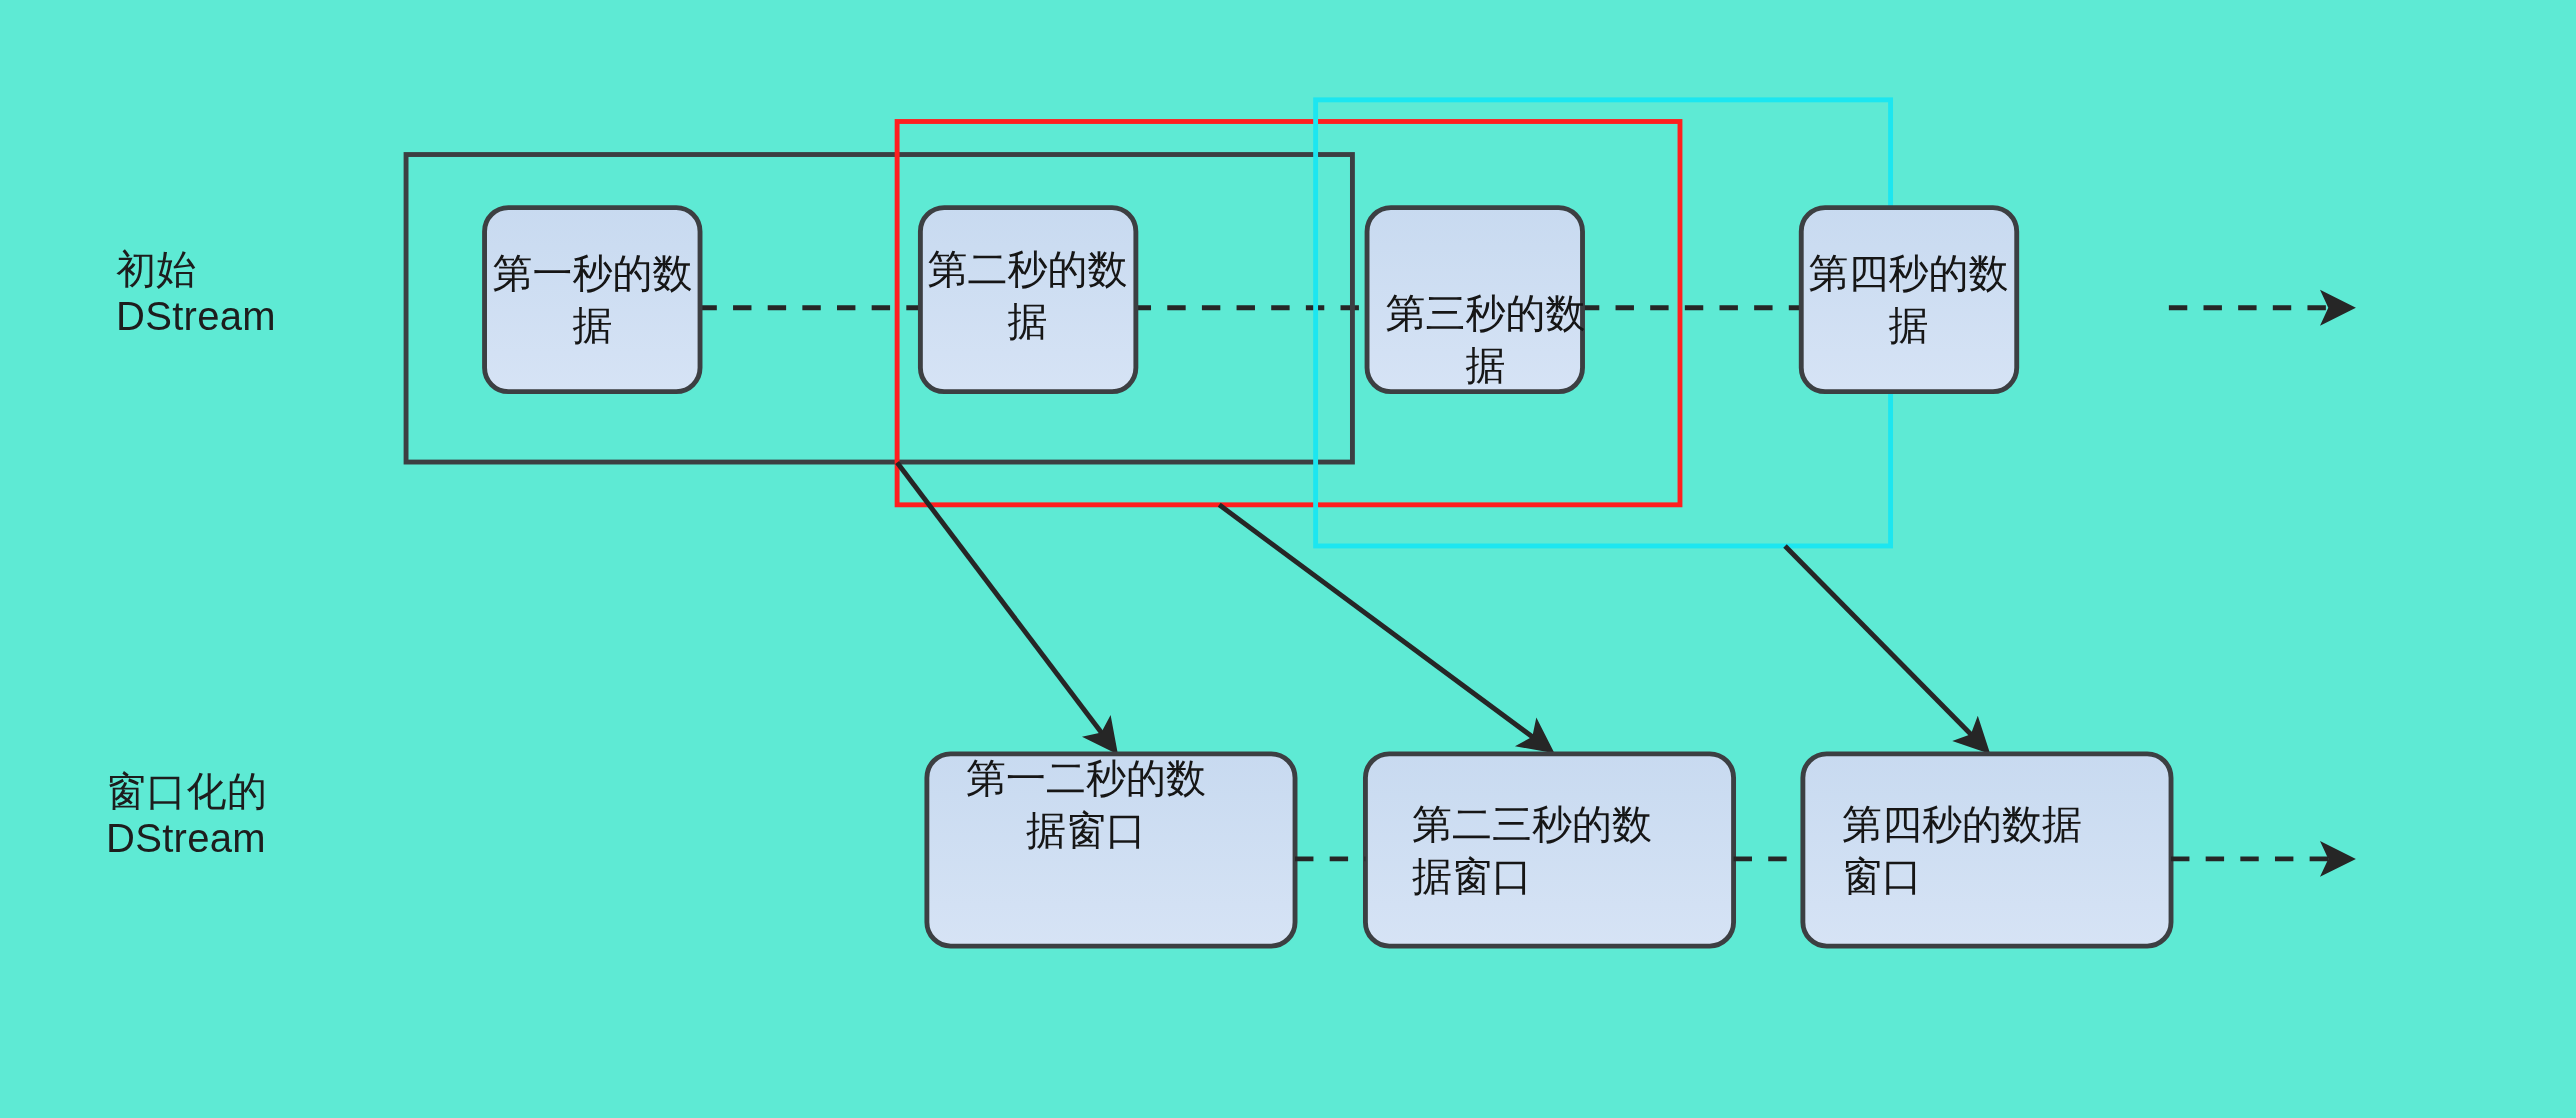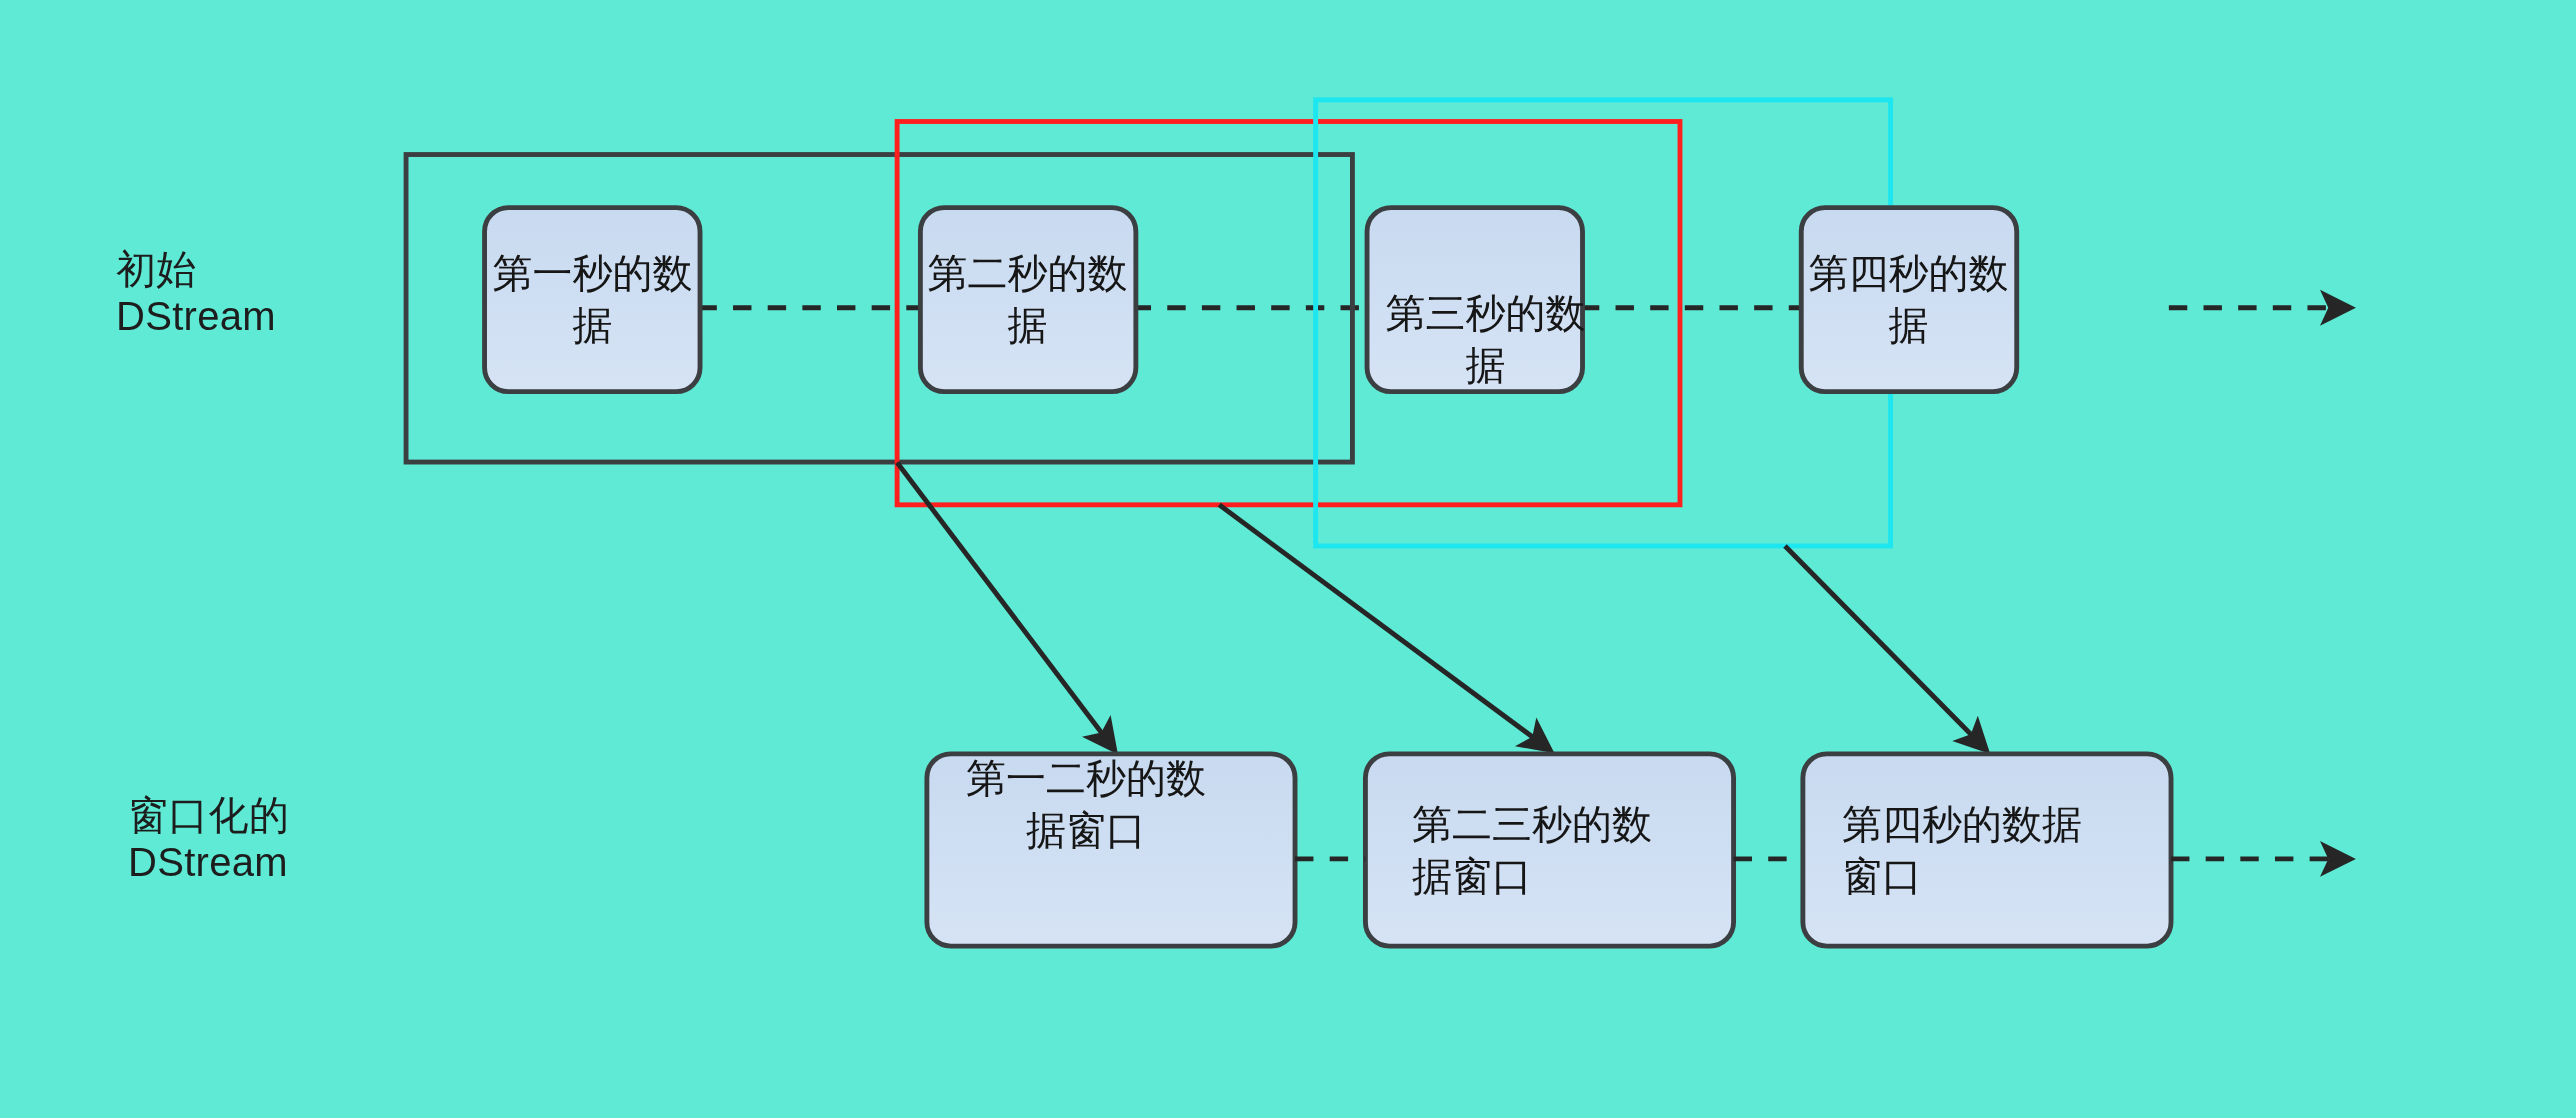--- a/index.html
+++ b/index.html
@@ -25,21 +25,21 @@
   .row-label {
     position: absolute;
     font-family: "Liberation Sans", "DejaVu Sans", sans-serif;
     font-size: 40px;
     line-height: 1.18;
     color: #1d1d1d;
     white-space: pre-line;
     letter-spacing: 0.3px;
   }
   #label-initial   { left: 116px; top: 246px; }
-  #label-windowed  { left: 106px; top: 792px; margin-left: 22px; }
+  #label-windowed  { left: 106px; top: 768px; }
 
   .node-text {
     position: absolute;
     font-family: "Liberation Sans", "DejaVu Sans", sans-serif;
     font-size: 40px;
     line-height: 1.30;
     color: #161616;
     white-space: pre-line;
     pointer-events: none;
   }
@@ -115,21 +115,21 @@
     </g>
   </svg>
 
   <div class="row-label" id="label-initial">初始
 DStream</div>
 
   <div class="row-label" id="label-windowed">窗口化的
 DStream</div>
 
   <div class="node-text center" style="left:485px; top:207px; width:215px; height:184px;">第一秒的数据</div>
-  <div class="node-text center" style="left:920px; top:207px; width:215px; height:184px;">第二秒的数据</div>
+  <div class="node-text center" style="left:920px; top:207px; width:215px; height:184px;font-family:Liberation Mono, monospace;">第二秒的数据</div>
   <div class="node-text center" style="left:1378px; top:207px; width:215px; height:184px;margin-top:40px;">第三秒的数据</div>
   <div class="node-text center" style="left:1801px; top:207px; width:215px; height:184px;">第四秒的数据</div>
 
   <div class="node-text left" style="left:966px; top:708px; width:303px; height:192px;text-align:center;">第一二秒的数
 据窗口</div>
   <div class="node-text left" style="left:1404px; top:754px; width:303px; height:192px;margin-left:8px;">第二三秒的数
 据窗口</div>
   <div class="node-text left" style="left:1842px; top:754px; width:303px; height:192px;">第四秒的数据
 窗口</div>
 

